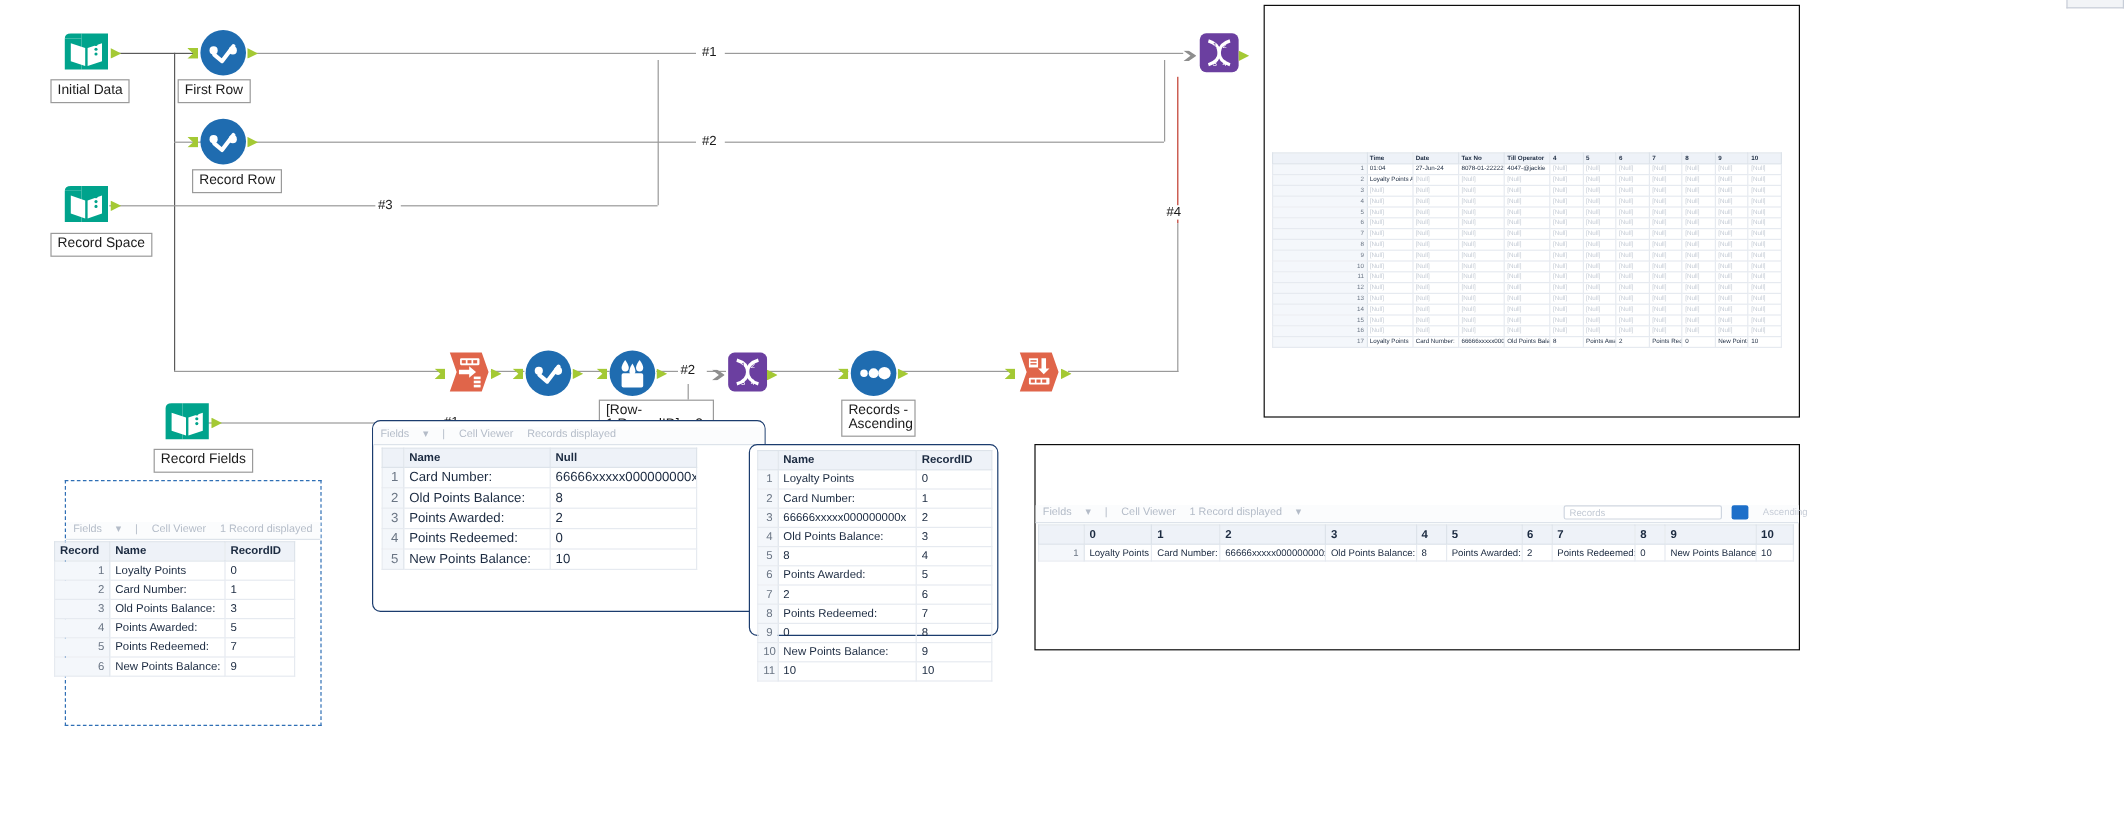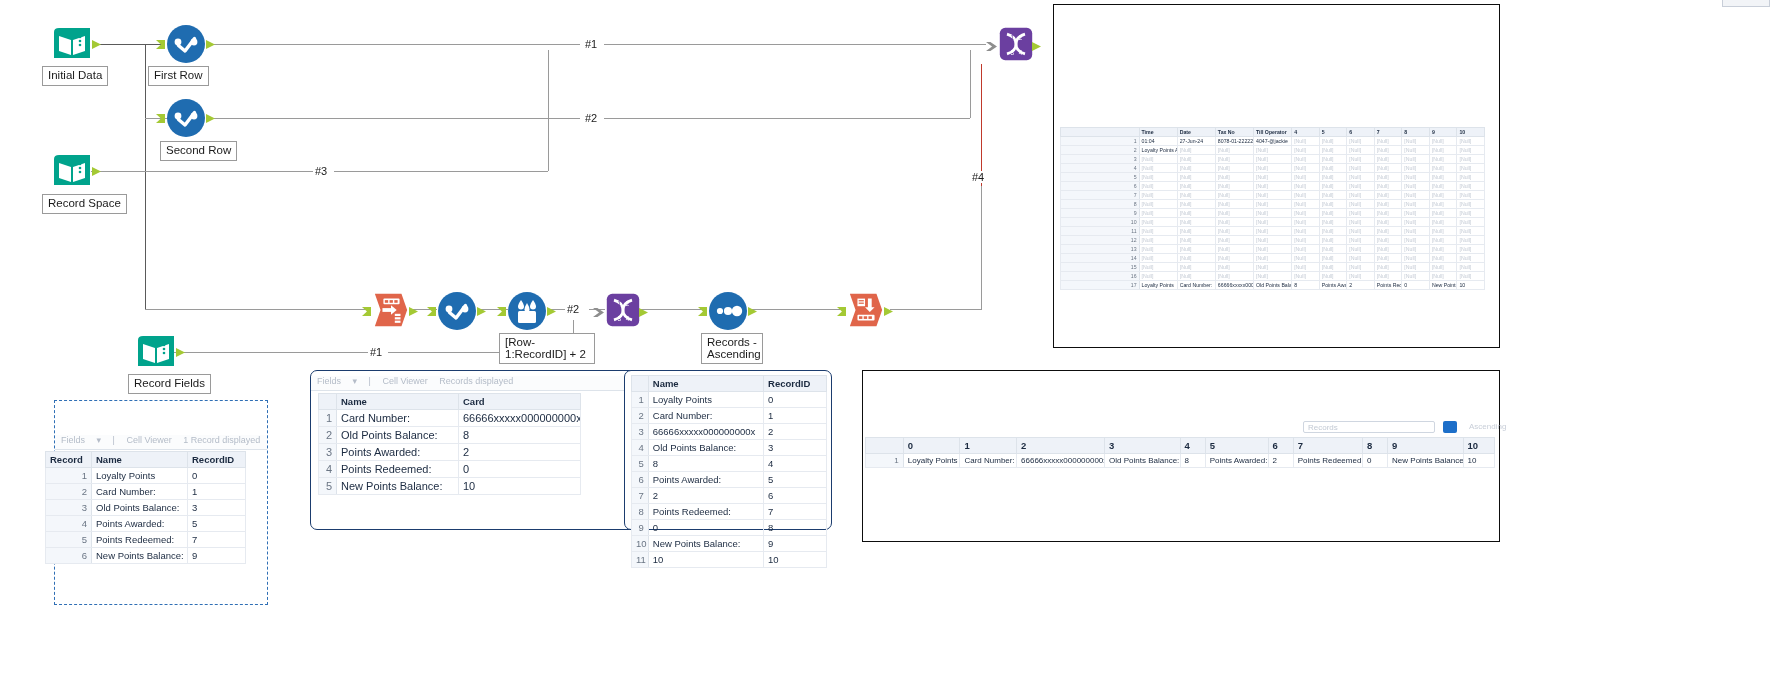--- a/index.html
+++ b/index.html
@@ -173,21 +173,21 @@
   <div class="node" style="left:166px; top:98px;">
     <svg class="glyph" viewBox="0 0 40 40">
       <circle cx="20" cy="20" r="19" fill="#1f6cb0"></circle>
       <circle cx="12" cy="18" r="3.4" fill="#fff"></circle>
       <circle cx="28" cy="18" r="3.4" fill="#fff"></circle>
       <path d="M12.5 21.5 L19 27 L28.5 14.5" stroke="#fff" stroke-width="3.4" fill="none" stroke-linecap="round" stroke-linejoin="round"></path>
     </svg>
     <div class="port in"></div>
     <div class="port out"></div>
   </div>
-  <div class="nodelabel" style="left:160px; top:141px;">Second Row</div>
+  <div class="nodelabel" style="left:160px; top:141px;">Record Row</div>
 
   <div class="node" style="left:52px; top:151px;">
     <svg class="glyph" viewBox="0 0 40 40">
       <path d="M2 8 h14 v26 h-14 z" fill="#00a38c"></path>
       <path d="M16 4 h22 v30 h-22 z" fill="#00a38c"></path>
       <path d="M2 8 q0 -4 5 -4 h9 v4 z" fill="#00a38c"></path>
       <path d="M7 12 L19 16 L19 31 L7 27 z" fill="#fff"></path>
       <path d="M33 12 L21 16 L21 31 L33 27 z" fill="#fff"></path>
       <circle cx="28" cy="13" r="1.3" fill="#00a38c"></circle>
       <circle cx="28" cy="17" r="1.3" fill="#00a38c"></circle>
@@ -619,35 +619,35 @@
             <tr>
               <td class="rownum">6</td>
               <td>New Points Balance:</td>
               <td>9</td>
             </tr>
           </tbody>
       </table>
     </div>
   </div>
 
-  <div class="panel round" style="left:310px; top:370px; width:328px; height:160px;">
+  <div class="panel round" style="left:310px; top:350px; width:328px; height:160px;">
     <div class="toolbar-ghost" style="top:5px;">
       <span>Fields</span>
       <span>▾</span>
       <span>|</span>
       <span>Cell Viewer</span>
       <span>Records displayed</span>
     </div>
     <div style="position:absolute; left:7px; top:22px; width:262px;">
       <table class="grid" style="width:262px; font-size:11px;">
         <thead>
             <tr id="nv-head">
               <th style="width: 18px;"></th>
               <th style="width: 122px;">Name</th>
-              <th style="width: 122px;">Card</th>
+              <th style="width: 122px;">Null</th>
             </tr>
           </thead>
         <tbody id="nv-body">
             <tr>
               <td class="rownum">1</td>
               <td>Card Number:</td>
               <td>66666xxxxx000000000x</td>
             </tr>
             <tr>
               <td class="rownum">2</td>
@@ -739,20 +739,28 @@
               <td class="rownum">11</td>
               <td>10</td>
               <td>10</td>
             </tr>
           </tbody>
       </table>
     </div>
   </div>
 
   <div class="panel thick" style="left:862px; top:370px; width:638px; height:172px;">
+    <div class="toolbar-ghost" style="top:50px;">
+      <span>Fields</span>
+      <span>▾</span>
+      <span>|</span>
+      <span>Cell Viewer</span>
+      <span>1 Record displayed</span>
+      <span>▾</span>
+    </div>
     <div class="search-ghost" style="left:440px; top:50px; width:132px; height:12px;">Records</div>
     <div class="blue-btn" style="left:580px; top:50px; height:12px;">&nbsp;</div>
     <div class="ghost-txt" style="left:606px; top:51px;">Ascending</div>
     <div style="position:absolute; left:2px; top:66px; width:630px;">
       <table class="grid" style="width:630px; font-size:8px;">
         <thead>
             <tr id="ct-head">
               <th style="width: 14px;"></th>
               <th style="width: 9%;">0</th>
               <th style="width: 9%;">1</th>

